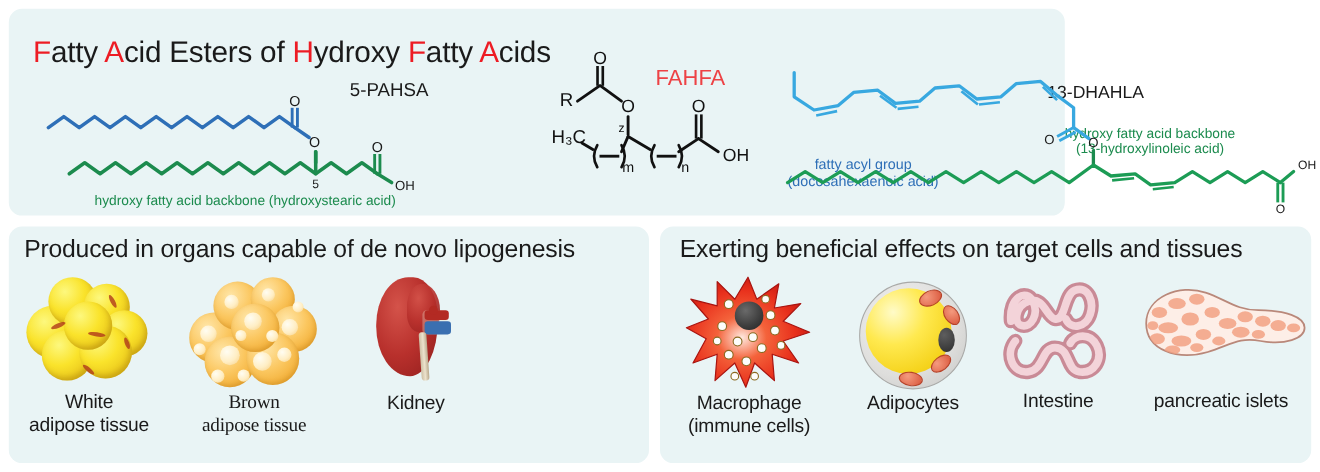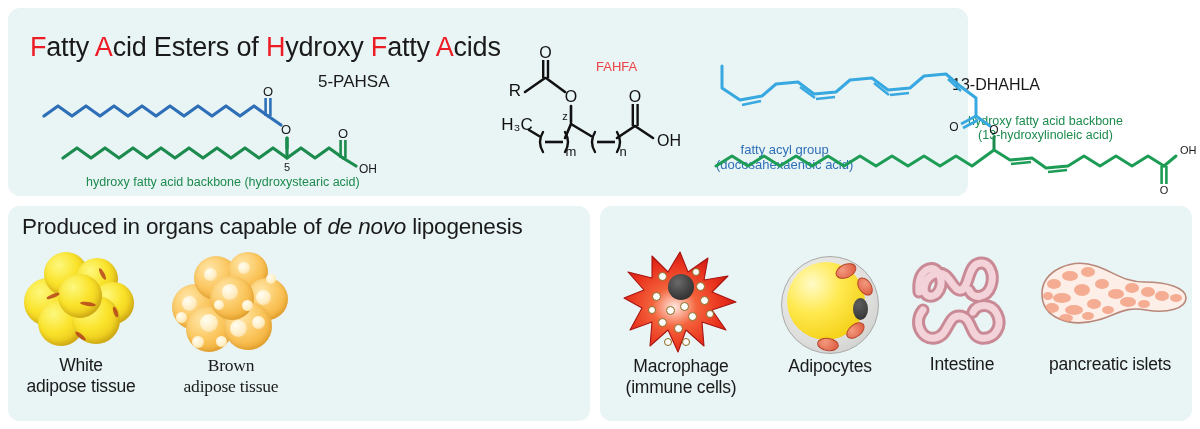--- a/index.html
+++ b/index.html
@@ -25,33 +25,33 @@
     position:absolute;left:22px;top:24px;
     font-size:27px;color:#1a1a1a;white-space:nowrap;letter-spacing:-0.2px;
   }
   .main-title .hl{color:#ed1c24;}
   .panel-title{
     position:absolute;font-size:22.5px;color:#1a1a1a;white-space:nowrap;
     letter-spacing:-0.2px;
   }
   #title-left{left:22px;top:214px;}
   #title-right{left:618px;top:214px;}
-  .ital{font-style:italic;}
+  .ital{}
 
   
   .mol-label{position:absolute;white-space:nowrap;line-height:1.12;}
   .blue-lbl{color:#2e6fb7;}
   .green-lbl{color:#1c8b4e;text-align:center;}
   .black-lbl{color:#1a1a1a;}
   .red-lbl{color:#ed4245;}
 
   #lbl-palmitic{left:44px;top:63px;font-size:12.5px;}
   #lbl-hydroxystearic{left:78px;top:167px;font-size:12.5px;}
   #lbl-5pahsa{left:310px;top:64px;font-size:17px;}
-  #lbl-fahfa{left:588px;top:52px;font-size:13px;}
+  #lbl-fahfa{left:588px;top:52px;font-size:20px;}
   #lbl-dha{left:708px;top:135px;font-size:13px;text-align:center;}
   #lbl-13dhahla{left:944px;top:68px;font-size:16px;}
   #lbl-hla{left:960px;top:106px;font-size:12.5px;text-align:center;}
 
   
   .mol-svg{position:absolute;overflow:visible;}
   #svg-pahsa{left:30px;top:78px;}
   #svg-fahfa{left:495px;top:38px;}
   #svg-dhahla{left:706px;top:50px;}
 
@@ -276,25 +276,40 @@
       <div class="bat-drop" style="left:46px;top:86px;width:11px;height:11px;"></div>
       <div class="bat-drop" style="left:6px;top:62px;width:11px;height:11px;"></div>
       <div class="bat-drop" style="left:96px;top:24px;width:10px;height:10px;"></div>
       <div class="bat-drop" style="left:72px;top:50px;width:11px;height:11px;"></div>
       <div class="bat-drop" style="left:44px;top:50px;width:10px;height:10px;"></div>
     </div>
     <div class="organ-caption">Brown
 adipose tissue</div>
   </div>
 
+  <div class="organ" style="left:318px;top:248px;width:120px;">
+    <div class="organ-art" style="width:92px;height:106px;">
+      <div class="kidney-body" style="left:10px;top:4px;width:56px;height:90px;
+           border-radius:52% 40% 45% 55% / 48% 40% 55% 50%;"></div>
+      <div class="kidney-body" style="left:38px;top:10px;width:30px;height:44px;
+           border-radius:50% 60% 40% 40%;opacity:.9;"></div>
+      <div class="kidney-hilum" style="left:52px;top:34px;width:22px;height:22px;border-radius:4px;opacity:.35;"></div>
+      <div class="kidney-vessel-a" style="left:54px;top:34px;width:22px;height:9px;"></div>
+      <div class="kidney-vessel-a" style="left:58px;top:30px;width:8px;height:8px;border-radius:50%;"></div>
+      <div class="kidney-vessel-v" style="left:54px;top:44px;width:24px;height:12px;"></div>
+      <div class="kidney-ureter" style="left:50px;top:54px;width:7px;height:44px;transform:rotate(-4deg);"></div>
+    </div>
+    <div class="organ-caption">Kidney</div>
+  </div>
 
 
   <div class="panel" id="panel-bottom-right">
   </div>
 
+  <div class="panel-title" id="title-right">Exerting beneficial effects on target cells and tissues</div>
 
   <div class="organ" style="left:608px;top:250px;width:146px;">
     <div class="organ-art" style="width:118px;height:104px;">
       <svg width="118" height="104" viewBox="0 0 118 104">
         <defs>
           <radialGradient id="macGrad" cx="45%" cy="55%" r="62%">
             <stop offset="0%" stop-color="#ffe9df"></stop>
             <stop offset="32%" stop-color="#f4633b"></stop>
             <stop offset="70%" stop-color="#e8301c"></stop>
             <stop offset="100%" stop-color="#c01410"></stop>

